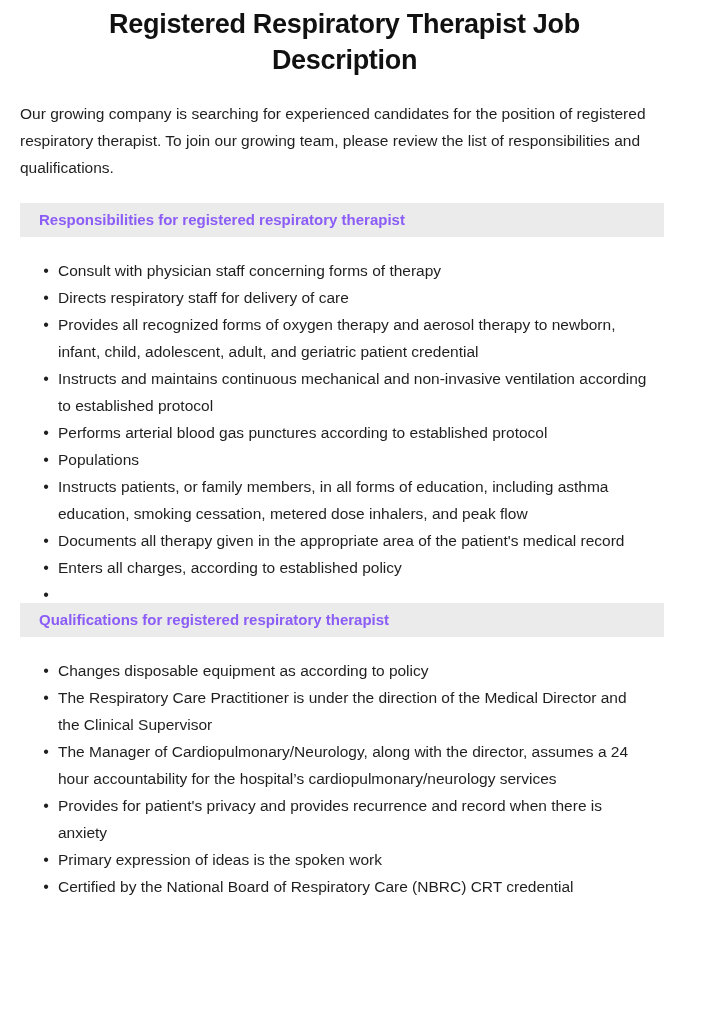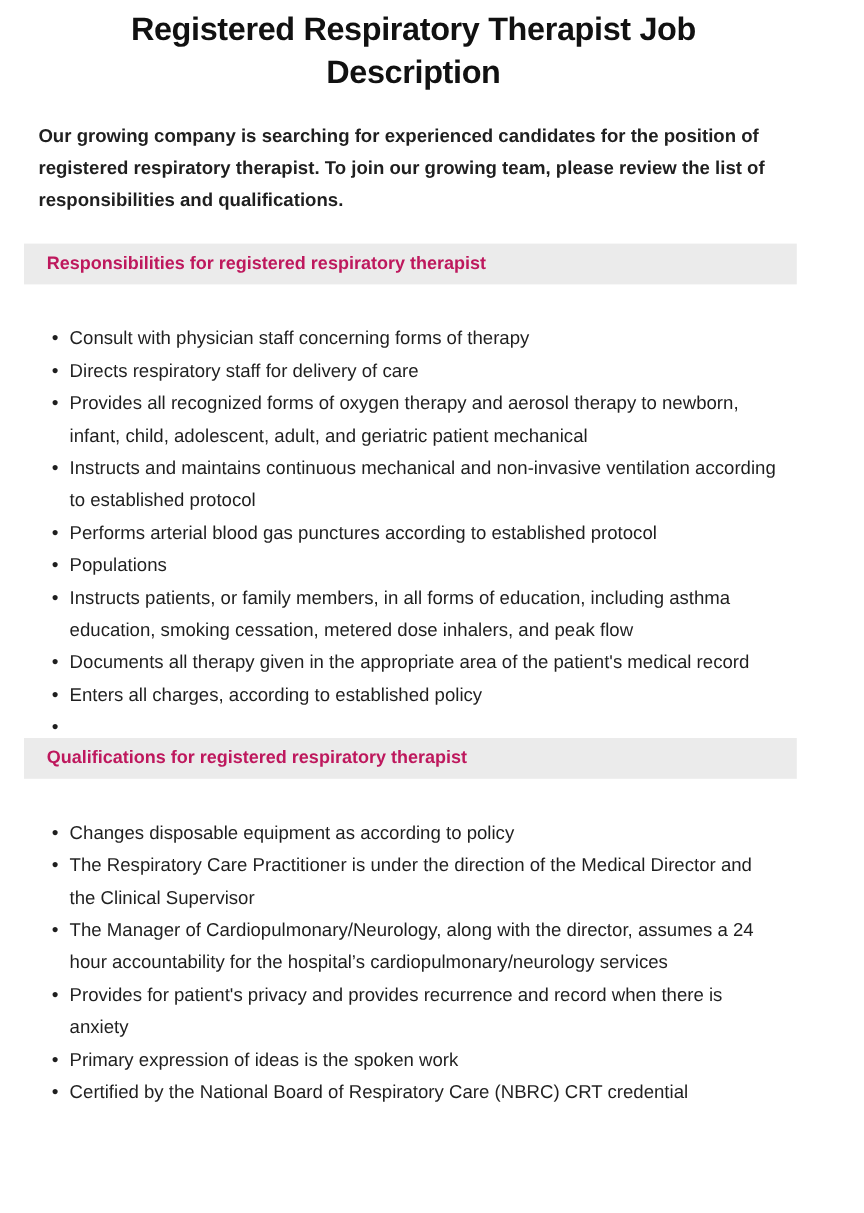--- a/index.html
+++ b/index.html
@@ -29,40 +29,40 @@
     font-size: 27px;
     line-height: 36px;
     font-weight: 700;
     text-align: center;
     letter-spacing: -0.3px;
     color: #111111;
   }
 
   
   .intro {
-    margin: 22px 0 0 12px;
+    margin: 22px 0 0 0;
     padding: 0 38px 0 20px;
     font-size: 15.5px;
     line-height: 27px;
     color: #1f1f1f;
-    font-weight: 700;
+    font-weight: 400;
   }
 
   
   .section {
     margin-top: 22px;
   }
   .section-header {
-    margin: 0 25px 12px 20px;
+    margin: 0 25px 0 20px;
     background: #ebebeb;
     padding: 7px 19px 8px 19px;
     font-size: 15px;
     line-height: 19px;
     font-weight: 700;
-    color: #be185d;
+    color: #8b5cf6;
   }
 
   .bullet-list {
     list-style: none;
     margin: 0;
     padding: 0;
   }
   .bullet-list.first-list { padding-top: 20px; }
   .bullet-list.second-list { padding-top: 20px; }
 
@@ -91,21 +91,21 @@
 
   <h1 class="doc-title">Registered Respiratory Therapist Job Description</h1>
 
   <p class="intro">Our growing company is searching for experienced candidates for the position of registered respiratory therapist. To join our growing team, please review the list of responsibilities and qualifications.</p>
 
   <div class="section">
     <div class="section-header">Responsibilities for registered respiratory therapist</div>
     <ul class="bullet-list first-list">
         <li class="bullet-item"><span class="bullet-dot">•</span><span>Consult with physician staff concerning forms of therapy</span></li>
         <li class="bullet-item"><span class="bullet-dot">•</span><span>Directs respiratory staff for delivery of care</span></li>
-        <li class="bullet-item"><span class="bullet-dot">•</span><span>Provides all recognized forms of oxygen therapy and aerosol therapy to newborn, infant, child, adolescent, adult, and geriatric patient mechanical</span></li>
+        <li class="bullet-item"><span class="bullet-dot">•</span><span>Provides all recognized forms of oxygen therapy and aerosol therapy to newborn, infant, child, adolescent, adult, and geriatric patient credential</span></li>
         <li class="bullet-item"><span class="bullet-dot">•</span><span>Instructs and maintains continuous mechanical and non-invasive ventilation according to established protocol</span></li>
         <li class="bullet-item"><span class="bullet-dot">•</span><span>Performs arterial blood gas punctures according to established protocol</span></li>
         <li class="bullet-item"><span class="bullet-dot">•</span><span>Populations</span></li>
         <li class="bullet-item"><span class="bullet-dot">•</span><span>Instructs patients, or family members, in all forms of education, including asthma education, smoking cessation, metered dose inhalers, and peak flow</span></li>
         <li class="bullet-item"><span class="bullet-dot">•</span><span>Documents all therapy given in the appropriate area of the patient's medical record</span></li>
         <li class="bullet-item"><span class="bullet-dot">•</span><span>Enters all charges, according to established policy</span></li>
         <li class="bullet-item"><span class="bullet-dot">•</span></li>
       </ul>
   </div>
 

